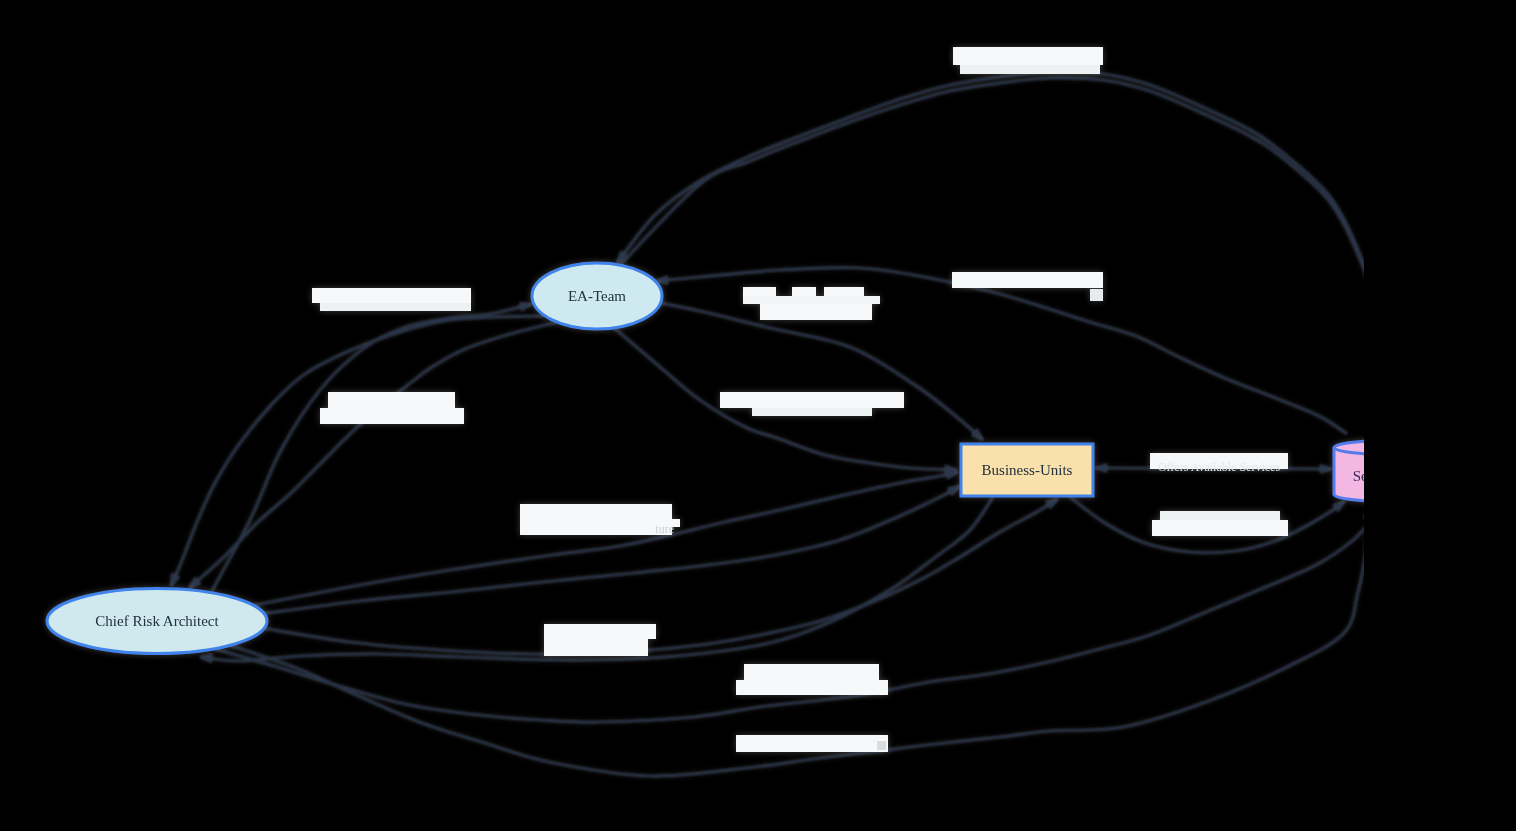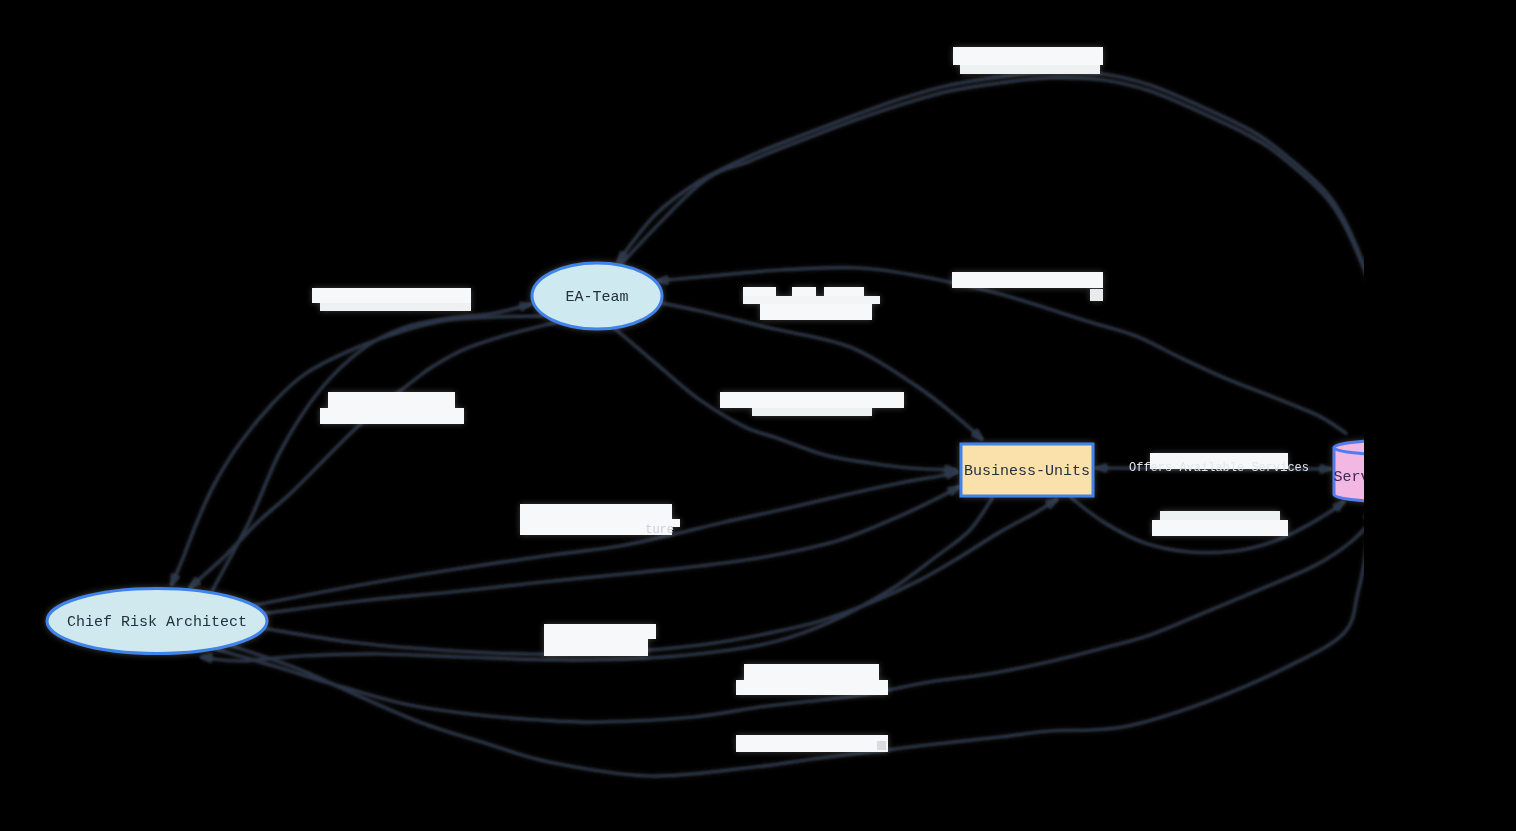--- a/index.html
+++ b/index.html
@@ -1,17 +1,17 @@
 <!DOCTYPE html>
 <html><head>
 <meta charset="utf-8">
 <style>
   html,body{margin:0;padding:0;background:#000;}
   #stage{position:relative;width:1364px;height:831px;background:#000;overflow:hidden;
-         font-family:Liberation Mono, monospace;}
+         font-family:Liberation Serif, serif;}
   svg{position:absolute;left:0;top:0;filter:blur(0.4px);}
 </style>
 </head>
 <body>
 <div id="stage">
 <svg width="1516" height="831" viewBox="0 0 1516 831">
   <g id="edges" stroke="#2b374e" stroke-width="2.7" fill="none" filter="url(#blur1)">
     <path d="M 617,263 C 623.3,255.0 641.2,228.7 655,215 C 668.8,201.3 684.2,190.8 700,181 C 715.8,171.2 733.3,163.5 750,156 C 766.7,148.5 783.3,142.5 800,136 C 816.7,129.5 833.3,123.2 850,117 C 866.7,110.8 883.3,104.3 900,99 C 916.7,93.7 933.3,88.7 950,85 C 966.7,81.3 983.3,79.2 1000,77 C 1016.7,74.8 1032.8,72.5 1050,72 C 1067.2,71.5 1086.3,71.8 1103,74 C 1119.7,76.2 1133.8,79.7 1150,85 C 1166.2,90.3 1183.3,98.5 1200,106 C 1216.7,113.5 1236.2,122.2 1250,130 C 1263.8,137.8 1269.7,141.8 1283,153 C 1296.3,164.2 1317.2,180.0 1330,197 C 1342.8,214.0 1351.5,234.5 1360,255 C 1368.5,275.5 1375.3,298.3 1381,320 C 1386.7,341.7 1390.8,366.0 1394,385 C 1397.2,404.0 1399.0,425.8 1400,434"></path>
     <path d="M 619,266 C 632.5,252.3 678.2,201.5 700,184 C 721.8,166.5 733.3,168.2 750,161 C 766.7,153.8 783.3,147.5 800,141 C 816.7,134.5 833.3,128.0 850,122 C 866.7,116.0 883.3,110.2 900,105 C 916.7,99.8 933.3,94.7 950,91 C 966.7,87.3 983.3,85.2 1000,83 C 1016.7,80.8 1032.8,78.5 1050,78 C 1067.2,77.5 1086.3,77.8 1103,80 C 1119.7,82.2 1133.8,85.7 1150,91 C 1166.2,96.3 1183.3,104.5 1200,112 C 1216.7,119.5 1236.2,128.3 1250,136 C 1263.8,143.7 1269.7,147.0 1283,158 C 1296.3,169.0 1317.2,185.2 1330,202 C 1342.8,218.8 1351.5,238.8 1360,259 C 1368.5,279.2 1375.3,301.7 1381,323 C 1386.7,344.3 1391.0,368.8 1394,387 C 1397.0,405.2 1398.2,424.5 1399,432"></path>
     <path d="M 1347,434 C 1342.3,431.0 1331.3,422.2 1319,416 C 1306.7,409.8 1288.3,403.2 1273,397 C 1257.7,390.8 1242.3,385.5 1227,379 C 1211.7,372.5 1196.2,365.2 1181,358 C 1165.8,350.8 1151.2,342.0 1136,336 C 1120.8,330.0 1112.7,329.0 1090,322 C 1067.3,315.0 1026.7,301.3 1000,294 C 973.3,286.7 953.3,282.3 930,278 C 906.7,273.7 885.0,269.3 860,268 C 835.0,266.7 806.7,268.5 780,270 C 753.3,271.5 720.7,275.2 700,277 C 679.3,278.8 663.3,280.3 656,281"></path>

